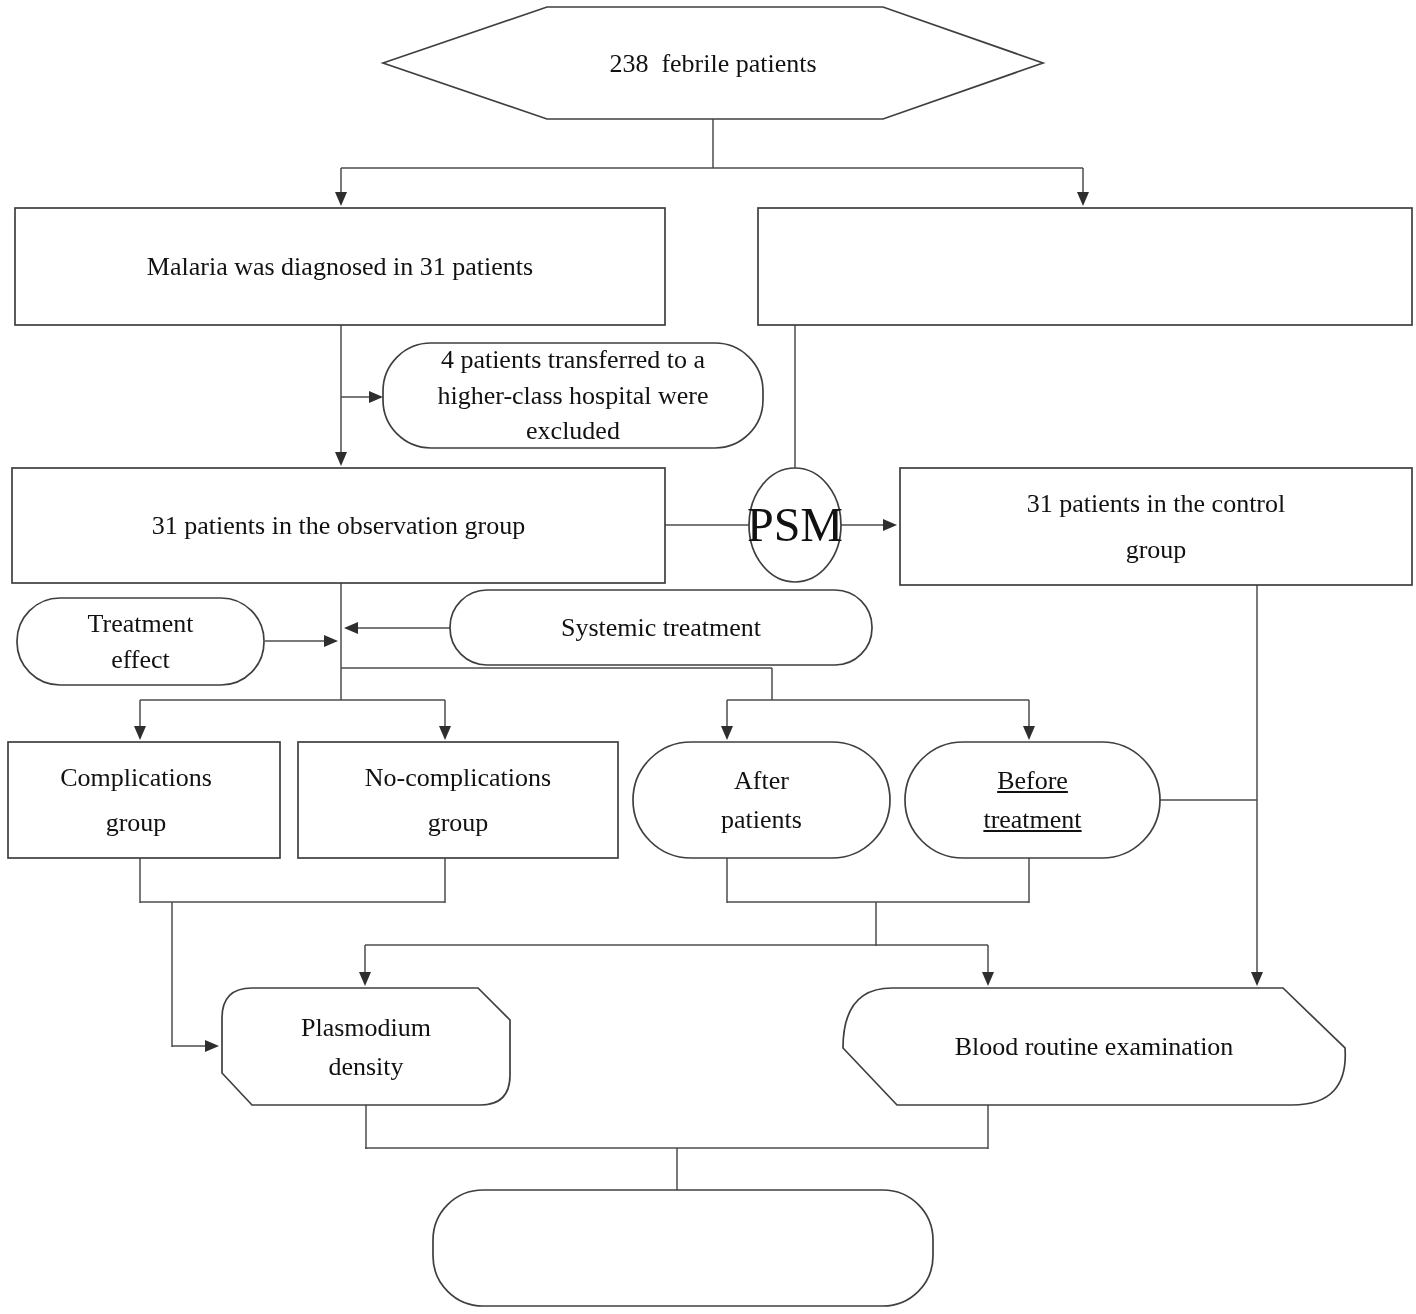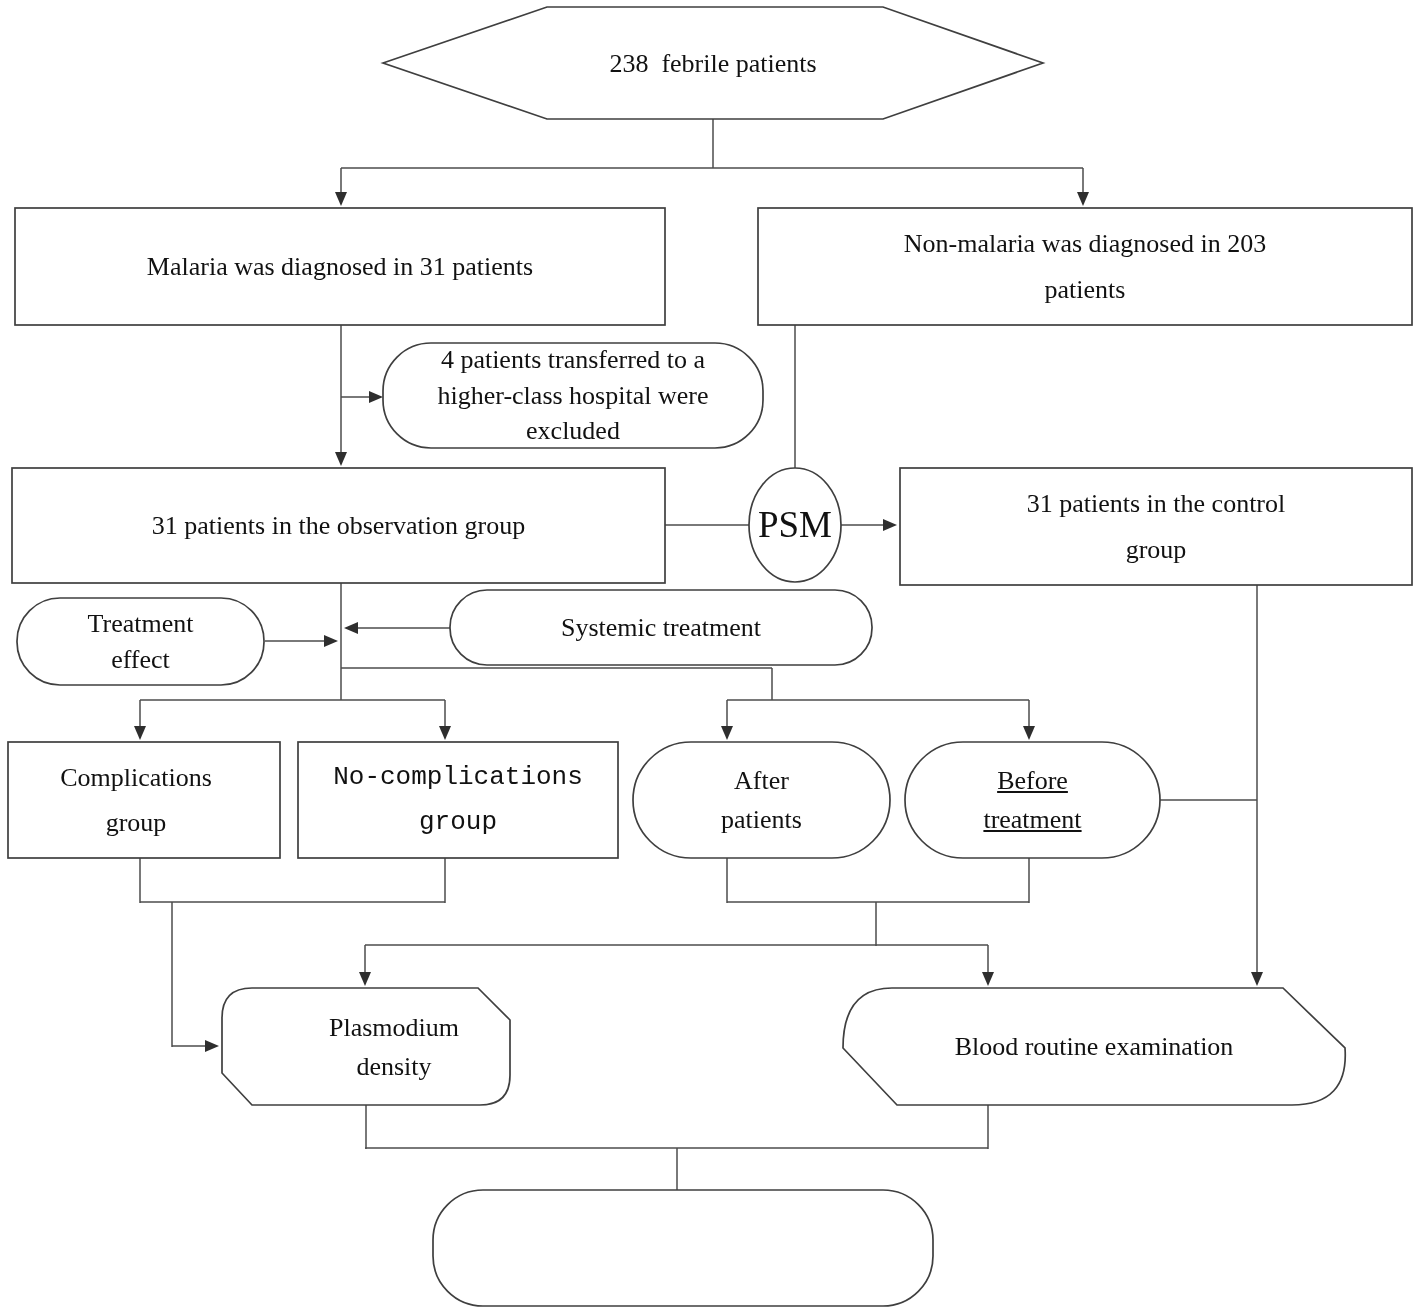--- a/index.html
+++ b/index.html
@@ -25,21 +25,21 @@
     text-align:center;
     white-space:pre-wrap;
     color:var(--text);
     font-size:26px;
     line-height:1.75;
   }
   .lh-mid{line-height:1.5;}
   .lh-tight{line-height:1.36;}
   .lh-one{line-height:1.2;}
   .small{font-size:26px;line-height:1.38;}
-  .psm{font-size:37px;line-height:1.2;}
+  .psm{font-size:48px;line-height:1.2;}
 </style>
 </head>
 <body>
 
 <div class="canvas">
 
   <svg width="1416" height="1314" viewBox="0 0 1416 1314">
     <defs>
       <marker id="arrow" markerUnits="userSpaceOnUse" markerWidth="16" markerHeight="12" refX="1" refY="6" orient="auto">
         <path d="M0,0 L14,6 L0,12 Z" fill="#2e2e2e"></path>
@@ -103,50 +103,48 @@
     <rect class="shape" x="905" y="742" width="255" height="116" rx="58" ry="58"></rect>
     <path class="shape" d="M252,988 H478 L510,1020 V1075 Q510,1105 480,1105 H252 L222,1073 V1018 Q222,988 252,988 Z"></path>
     <path class="shape" d="M892,988 H1283 L1345,1048 Q1349,1105 1292,1105 H897 L843,1048 Q843,988 892,988 Z"></path>
     <rect class="shape" x="433" y="1190" width="500" height="116" rx="50" ry="50"></rect>
   </svg>
 
   <div class="label lh-one" style="left:400px;top:8px;width:626px;height:111px;">238  febrile patients</div>
 
   <div class="label lh-one" style="left:15px;top:208px;width:650px;height:117px;">Malaria was diagnosed in 31 patients</div>
 
-  <div class="label" style="left:758px;top:208px;width:654px;height:117px;">Non-malaria was diagnosed in 203
-patients</div>
 
   <div class="label small" style="left:383px;top:343px;width:380px;height:105px;">4 patients transferred to a
 higher-class hospital were
 excluded</div>
 
   <div class="label lh-one" style="left:12px;top:468px;width:653px;height:115px;">31 patients in the observation group</div>
 
   <div class="label psm" style="left:748px;top:468px;width:94px;height:114px;">PSM</div>
 
   <div class="label" style="left:900px;top:468px;width:512px;height:117px;">31 patients in the control
 group</div>
 
   <div class="label lh-tight" style="left:17px;top:598px;width:247px;height:87px;">Treatment
 effect</div>
 
   <div class="label lh-one" style="left:450px;top:590px;width:422px;height:75px;">Systemic treatment</div>
 
   <div class="label" style="left:0;top:742px;width:272px;height:116px;">Complications
 group</div>
 
-  <div class="label" style="left:298px;top:742px;width:320px;height:116px;font-family:Liberation Mono, monospace;">No-complications
+  <div class="label" style="left:298px;top:742px;width:320px;height:116px;">No-complications
 group</div>
 
   <div class="label lh-mid" style="left:633px;top:742px;width:257px;height:116px;">After
 patients</div>
 
   <div class="label lh-mid" style="left:905px;top:742px;width:255px;height:116px;text-decoration:underline;">Before
 treatment</div>
 
-  <div class="label lh-mid" style="left:222px;top:988px;width:288px;height:117px;margin-left:28px;">Plasmodium
+  <div class="label lh-mid" style="left:222px;top:988px;width:288px;height:117px;">Plasmodium
 density</div>
 
   <div class="label lh-one" style="left:855px;top:988px;width:478px;height:117px;">Blood routine examination</div>
 
 
 </div>
 
 </body></html>

